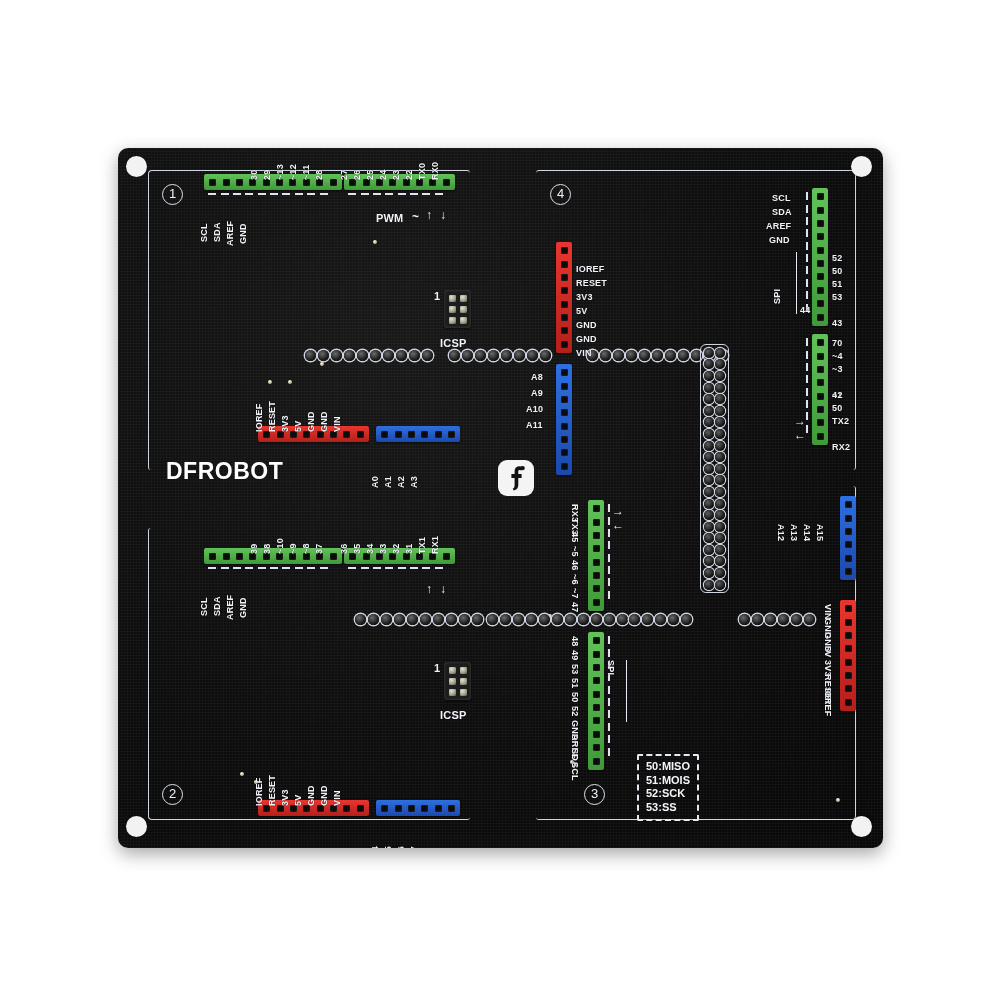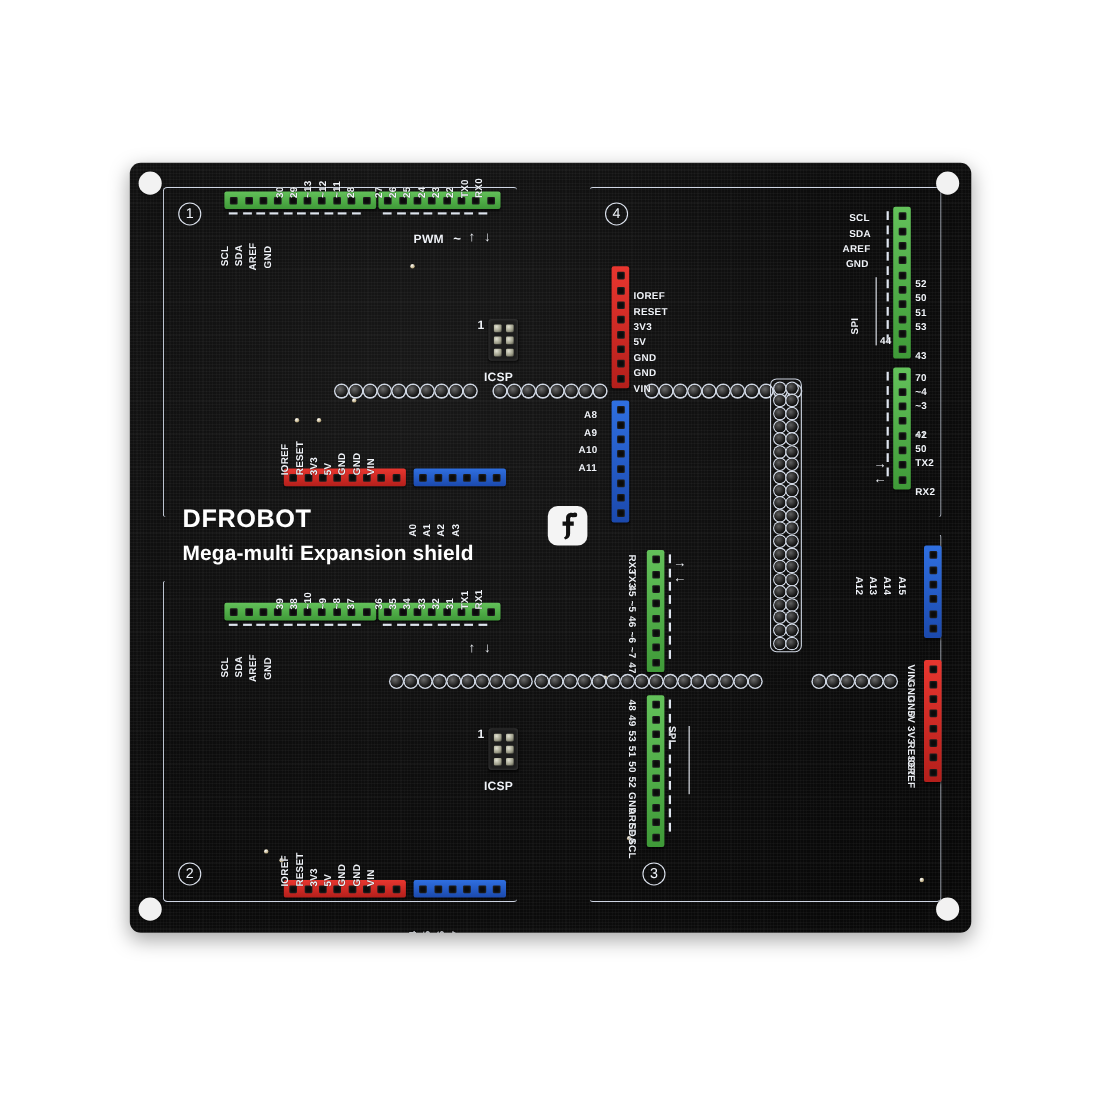--- a/index.html
+++ b/index.html
@@ -805,28 +805,33 @@
         <span class="pin"></span>
       <span class="pin"></span>
         <span class="pin"></span>
     </div>
     <div class="sk rot-90" style="left:262px; top:700px;">A4</div>
     <div class="sk rot-90" style="left:275px; top:700px;">A5</div>
     <div class="sk rot-90" style="left:288px; top:700px;">A6</div>
     <div class="sk rot-90" style="left:301px; top:700px;">A7</div>
 
     <div id="brand-logo" style="left:48px; top:310px;">DFROBOT</div>
-    <div id="brand-sub" style="left:48px; top:345px;">Mega-multi Expansion shield</div>
     <div id="dfr-mark" style="left:380px; top:312px;">
       <svg width="24" height="26" viewBox="0 0 24 26" aria-hidden="true">
         <path d="M15.6 1.2c-3.0 0-5.0 1.9-5.0 4.8v3.0H7.4v4.0h3.2v7.2c0 2.0-0.6 3.0-1.9 3.4l1.0 1.9c2.9-0.6 4.6-2.5 4.6-5.5v-7.0h3.3v-4.0h-3.3V6.4c0-1.0 0.5-1.5 1.4-1.5 0.6 0 1.1 0.2 1.6 0.5l1.0-3.4c-0.9-0.5-1.9-0.8-2.7-0.8z" fill="#111"></path>
         <circle cx="18.6" cy="3.1" r="2.2" fill="#111"></circle>
       </svg>
     </div>
 
+    <div id="spi-legend" style="left:519px; top:606px;">
+      <div>50:MISO</div>
+      <div>51:MOIS</div>
+      <div>52:SCK</div>
+      <div>53:SS</div>
+    </div>
 
     <div class="dot" style="left:255px; top:92px;"></div>
     <div class="dot" style="left:150px; top:232px;"></div>
     <div class="dot" style="left:170px; top:232px;"></div>
     <div class="dot" style="left:202px; top:214px;"></div>
     <div class="dot" style="left:122px; top:624px;"></div>
     <div class="dot" style="left:136px; top:632px;"></div>
     <div class="dot" style="left:430px; top:466px;"></div>
     <div class="dot" style="left:718px; top:650px;"></div>
     <div class="dot" style="left:452px; top:612px;"></div>

